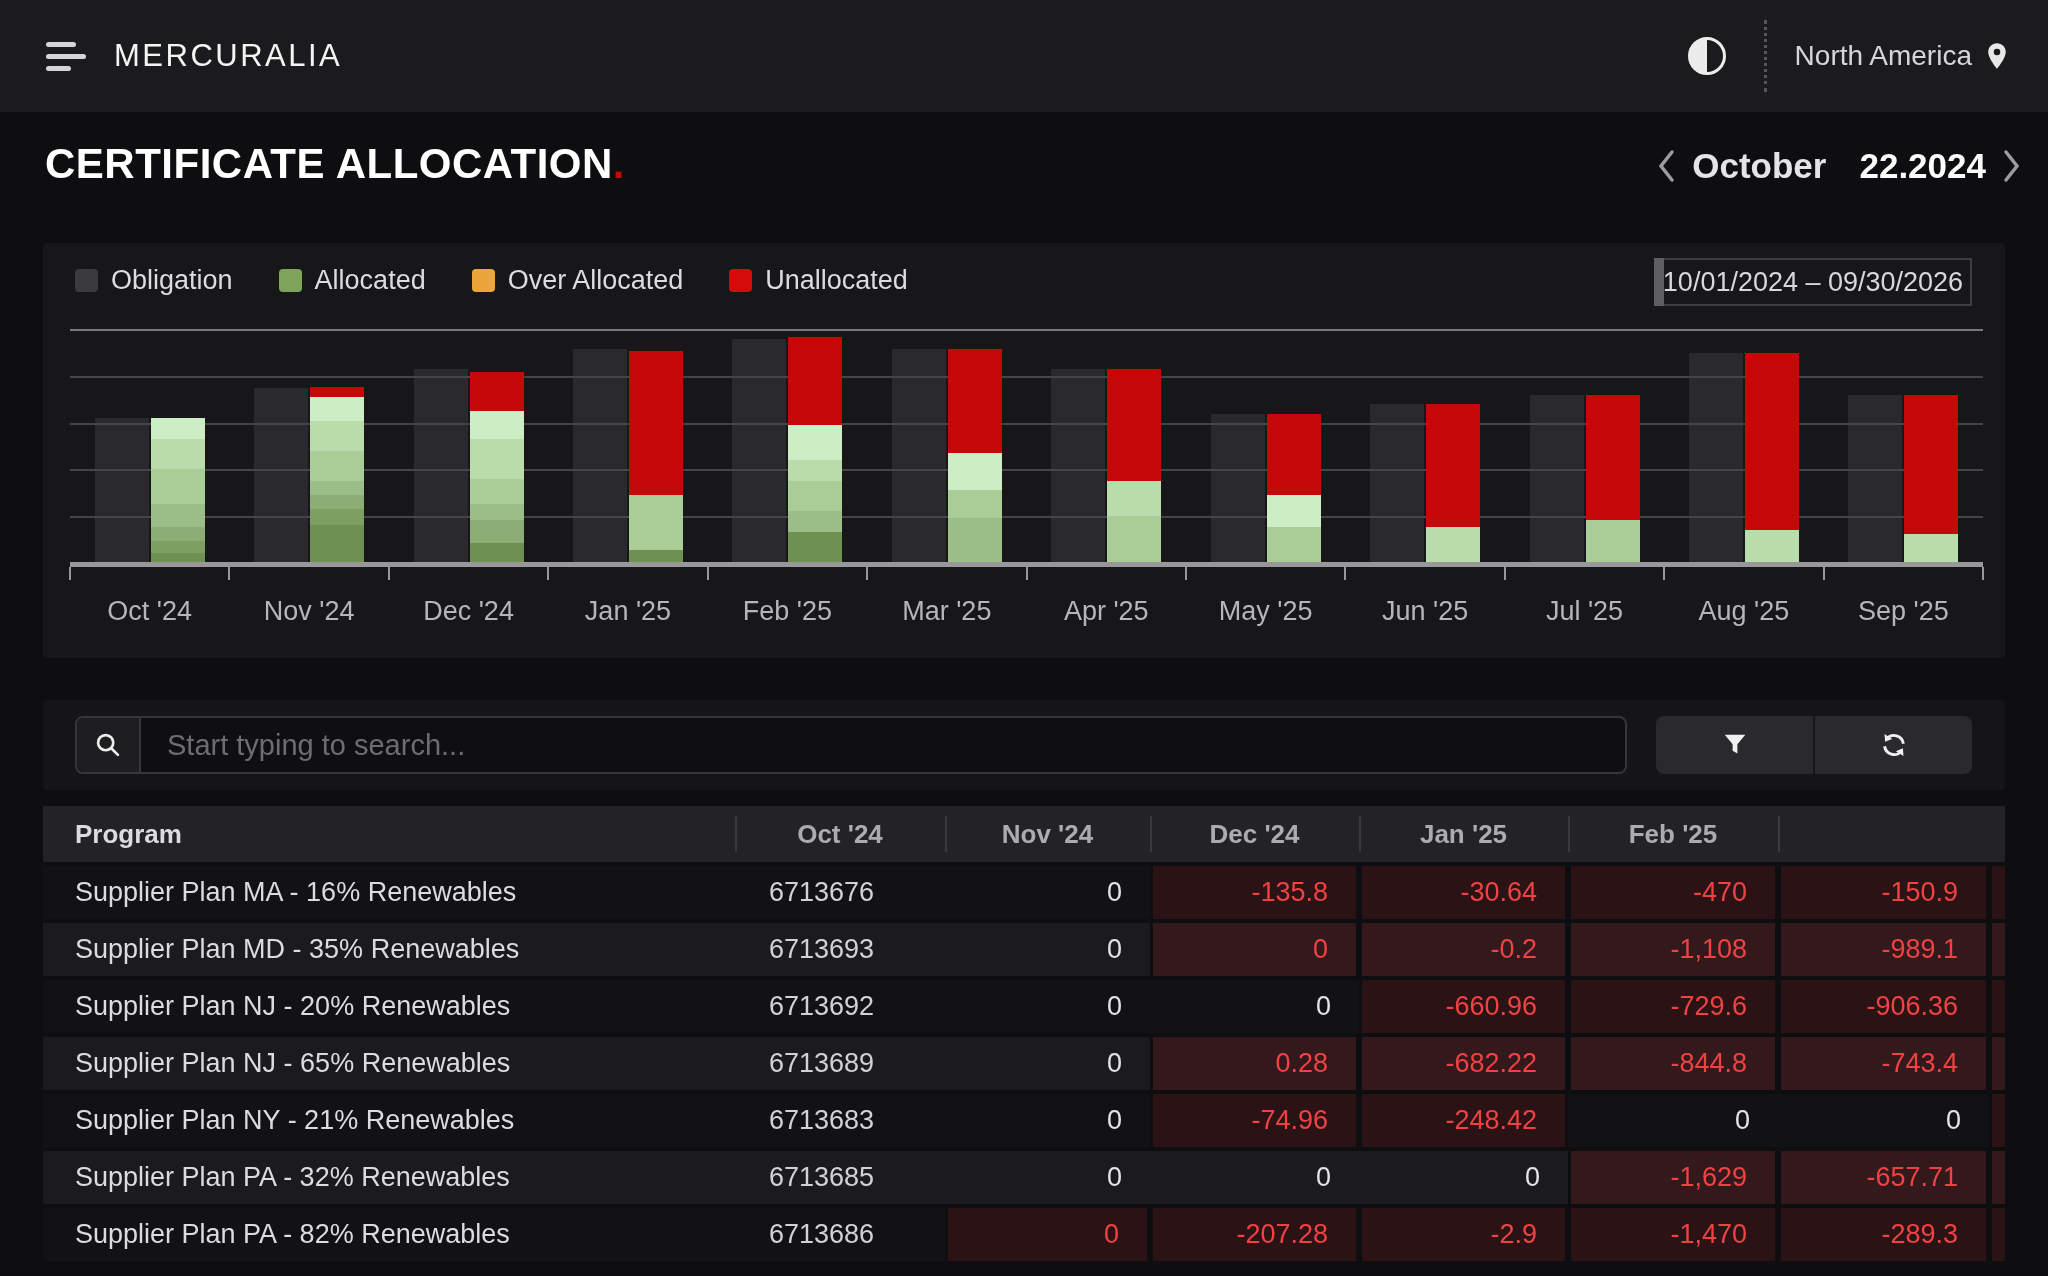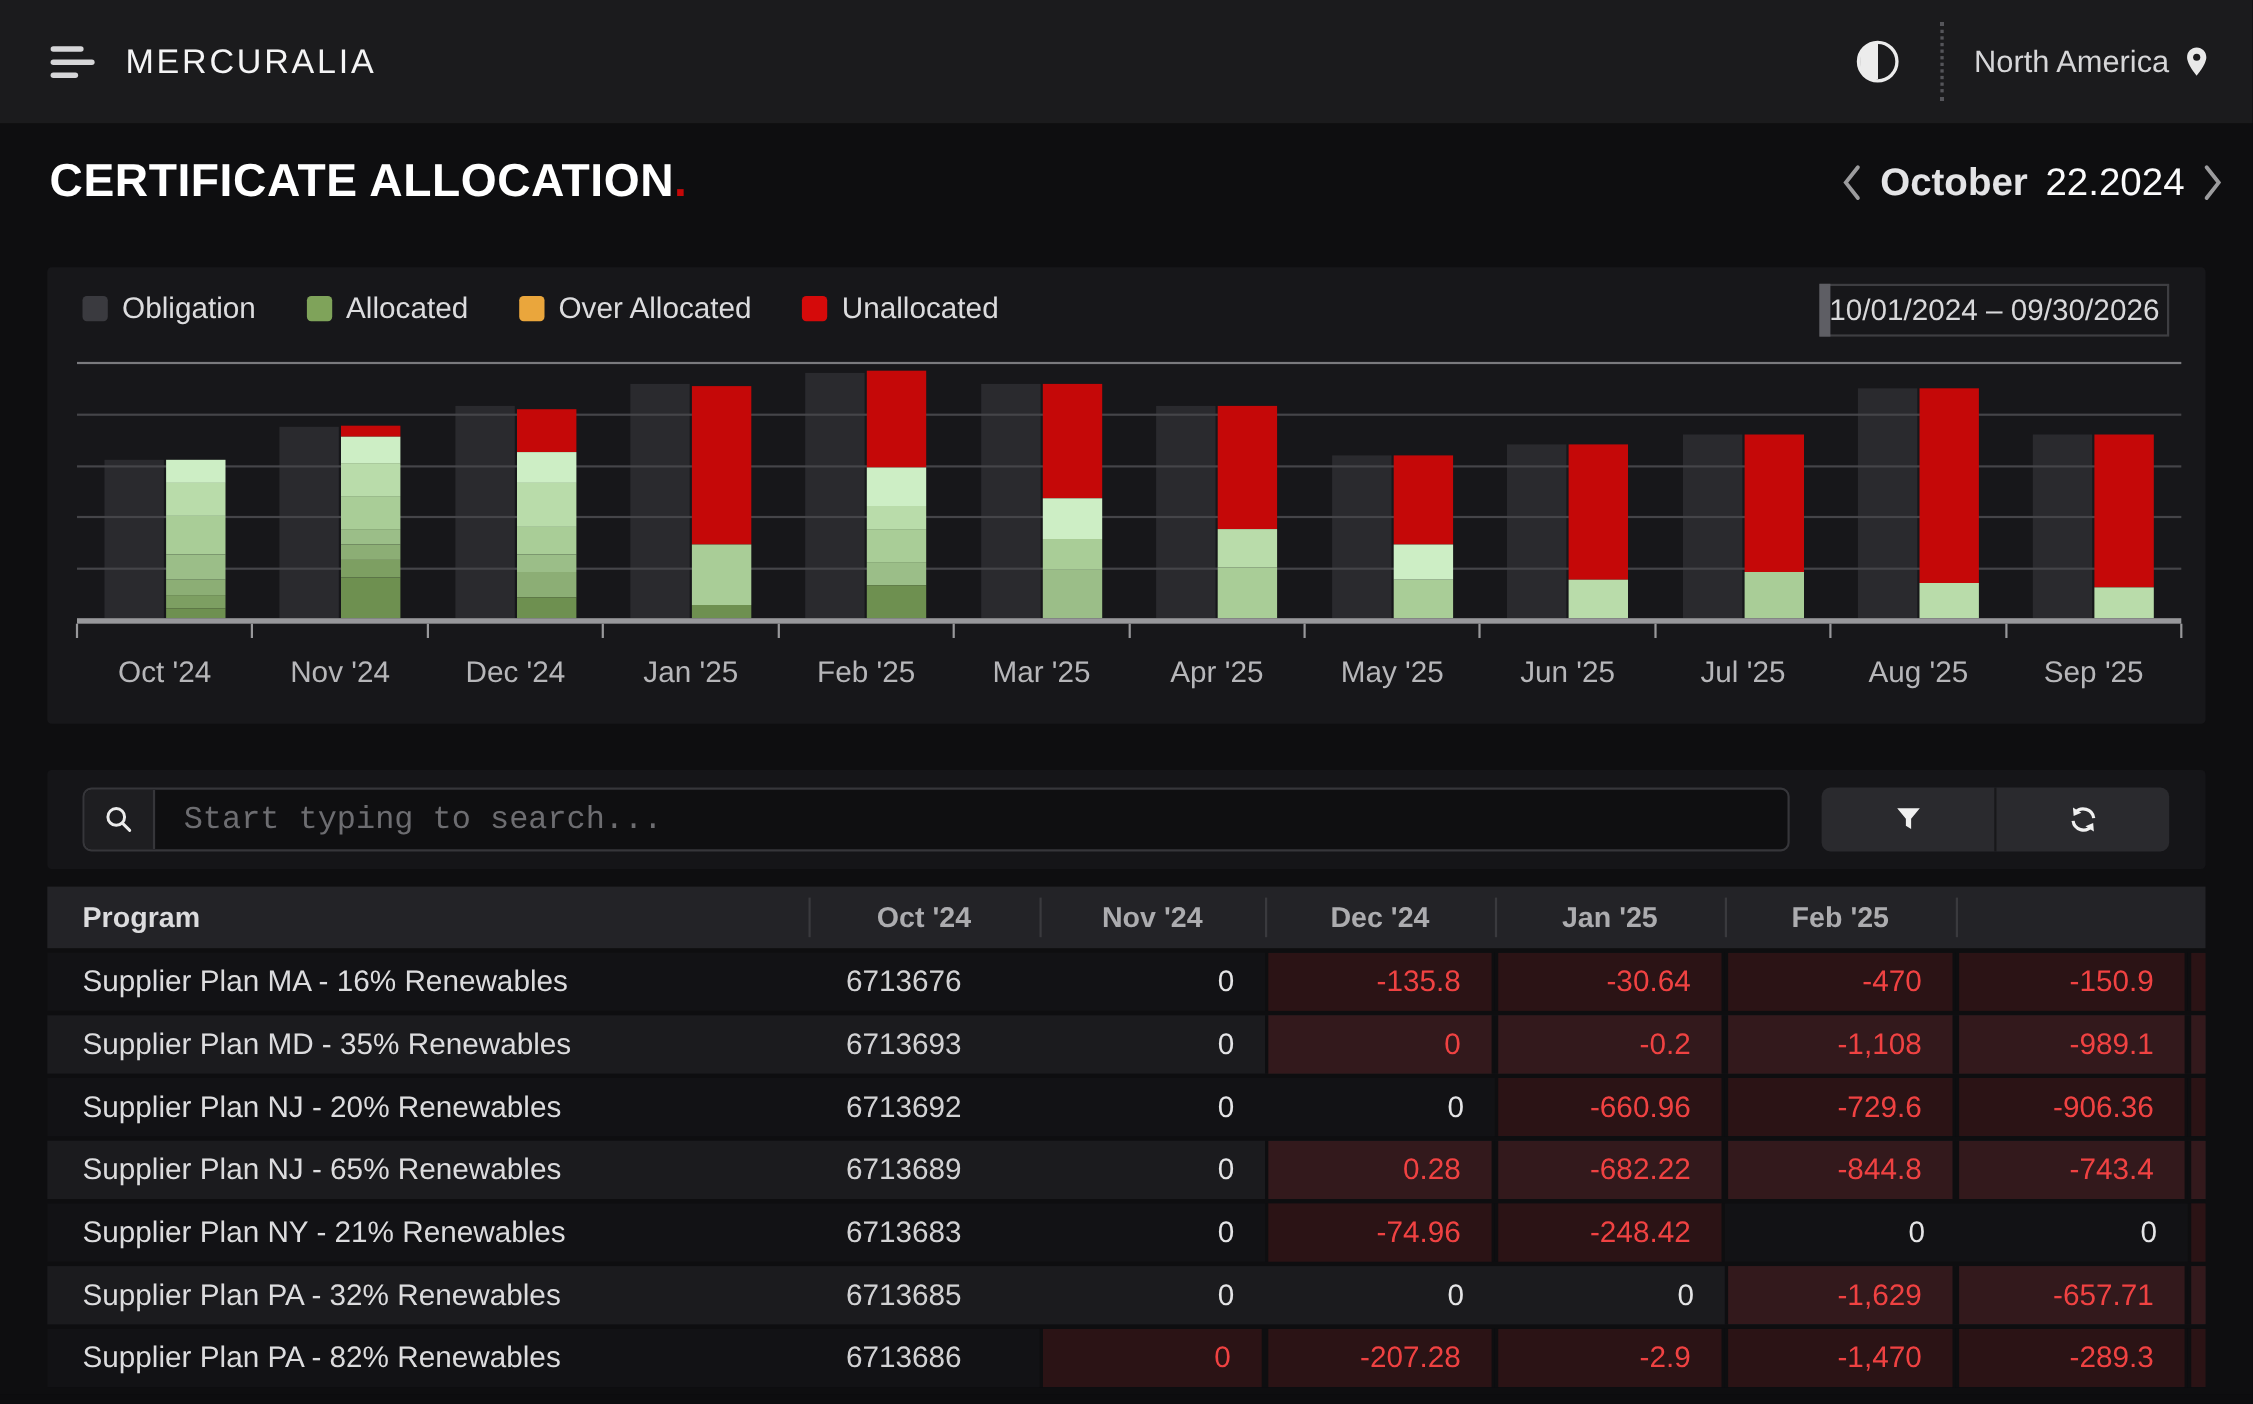--- a/index.html
+++ b/index.html
@@ -19,21 +19,21 @@
   .theme-toggle { width:38px; height:38px; border-radius:50%; border:3px solid #ececec;
     background:linear-gradient(90deg,#ececec 0 50%,transparent 50%); cursor:pointer; }
   .nav-divider { height:72px; border-left:3px dotted #55555a; margin:0 28px 0 38px; }
   .region { display:flex; align-items:center; gap:10px; font-size:28px; color:#d6d6d8; cursor:pointer; }
   
   .page-title { position:absolute; left:45px; top:140px; font-size:42px; font-weight:800; letter-spacing:0.5px; color:#ffffff;text-align:right; }
   .page-title .dot { color:#c50808; }
   .month-nav { position:absolute; right:26px; top:146px; display:flex; align-items:center; gap:16px; }
   .month-nav .chev { display:flex; align-items:center; cursor:pointer; }
   .mn-month { font-size:35px; color:#e4e4e6; font-weight:700; }
-  .mn-date { font-size:35px; color:#fbfbfc; font-weight:400; }
+  .mn-date { font-size:35px; color:#fbfbfc; font-weight:700;margin-left:17px; }
   
   .chart-panel { position:absolute; left:43px; top:243px; width:1962px; height:415px; background:#17171a; border-radius:4px; }
   .legend { position:absolute; left:32px; top:22px; display:flex; gap:46px; }
   .legend-item { display:flex; align-items:center; gap:13px; cursor:pointer; }
   .legend-swatch { width:23px; height:23px; border-radius:4px; }
   .legend-label { font-size:27px; color:#dcdcde; }
   .range-box { position:absolute; right:33px; top:15px; width:318px; height:48px; border:2px solid #3e3e42;
     display:flex; align-items:center; justify-content:center; font-size:27px; color:#d8d8da; cursor:pointer; }
   .range-box::before { content:""; position:absolute; left:-2px; top:-2px; bottom:-2px; width:10px; background:#5e5e64; }
   .plot { position:absolute; left:27px; top:87px; width:1913px; height:232px; }
@@ -42,21 +42,21 @@
   .slots { position:absolute; left:0; top:0; width:100%; height:100%; display:flex; }
   .slot { flex:1; display:flex; align-items:flex-end; justify-content:center; gap:2px; }
   .bar-obligation { width:54px; background:#2a2a2e; z-index:1; }
   .bar-stack { width:54px; display:flex; flex-direction:column; justify-content:flex-end; z-index:3; position:relative; }
   .seg { width:100%; }
   .axis { position:absolute; left:0; right:0; top:232px; height:5px; background:#98989b; z-index:4; }
   .tick { position:absolute; top:237px; width:2px; height:13px; background:#98989b; }
   .xlabels { position:absolute; left:0; top:252px; width:100%; display:flex; }
   .xlabel { flex:1; text-align:center; font-size:27px; color:#b6b6b9; padding-top:14px; }
   
-  .search-panel { position:absolute; left:43px; top:700px; width:1962px; height:90px; background:#151518; border-radius:4px;font-family:Liberation Mono, monospace; }
+  .search-panel { position:absolute; left:43px; top:700px; width:1962px; height:90px; background:#151518; border-radius:4px; }
   .search-box { position:absolute; left:32px; top:16px; width:1552px; height:58px; border:2px solid #36363a; border-radius:8px; display:flex; background:#0f0f11; overflow:hidden; }
   .search-icon-box { width:64px; background:#1e1e21; border-right:2px solid #36363a; display:flex; align-items:center; justify-content:center; }
   .search-box input { flex:1; background:transparent; border:none; outline:none; color:#cfcfd1; font-size:29px; padding:0 0 0 26px; font-family:inherit; }
   .search-box input::placeholder { color:#6d6d71; }
   .action-buttons { position:absolute; right:33px; top:16px; width:316px; height:58px; background:#2a2a2e; border-radius:8px; display:flex; }
   .action-btn { flex:1; display:flex; align-items:center; justify-content:center; cursor:pointer; }
   .action-btn + .action-btn { border-left:2px solid #18181a; }
   
   .tgrid { display:grid; grid-template-columns:692px 210px 205px 209px 209px 210px 211px 16px; }
   .table-header { position:absolute; left:43px; top:806px; width:1962px; height:56px; background:#232327; align-items:center; }

